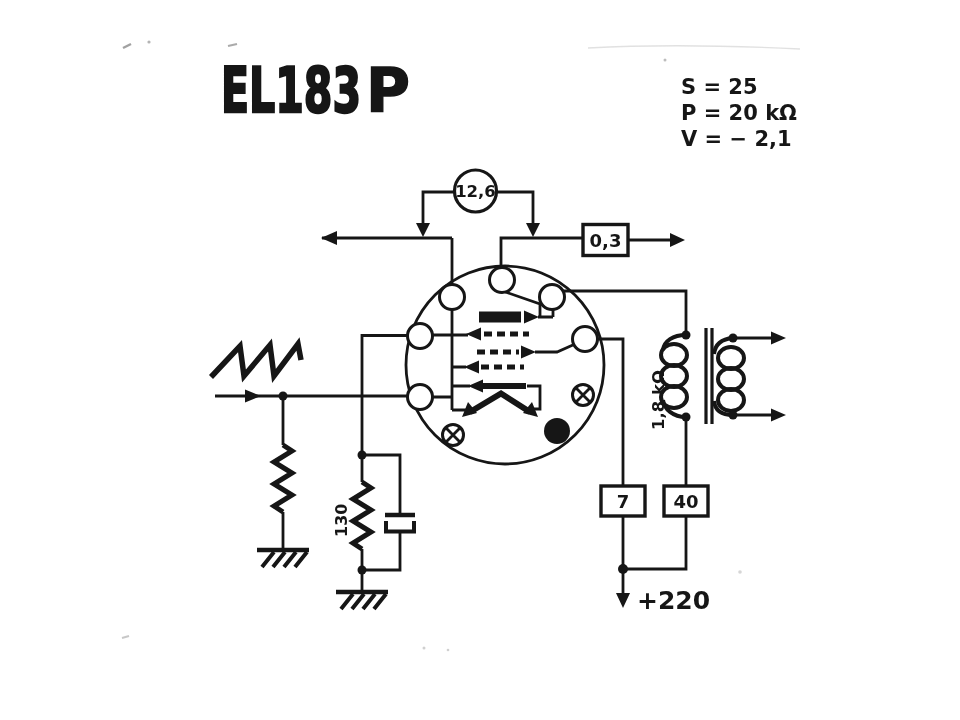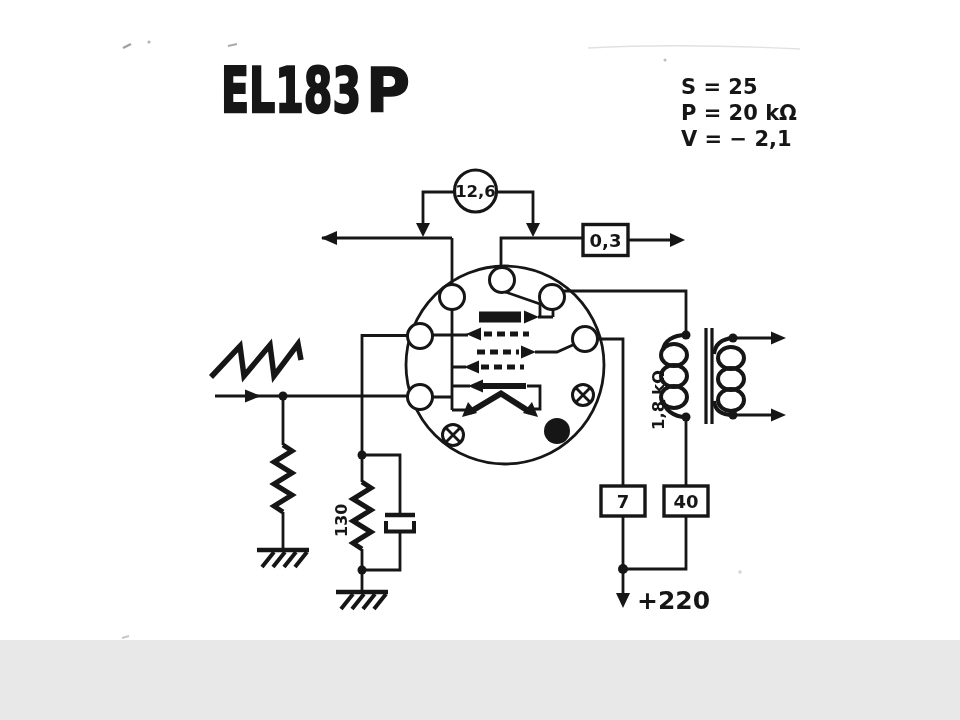--- a/index.html
+++ b/index.html
@@ -1,16 +1,16 @@
 <!DOCTYPE html>
 <html><head>
 <meta charset="utf-8">
 <style>
   html,body{margin:0;padding:0;background:#e8e8e8;}
-  .page{position:relative;width:960px;height:640px;background:#ffffff;overflow:hidden;}
+  .page{position:relative;width:960px;height:720px;background:#ffffff;overflow:hidden;}
   svg{display:block;width:960px;height:720px;}
   text{fill:#161616;font-family:"DejaVu Sans","Liberation Sans",sans-serif;font-weight:bold;}
   .w{stroke:#161616;stroke-width:2.8;fill:none;stroke-linecap:butt;stroke-linejoin:miter;}
   .w32{stroke:#161616;stroke-width:3.2;fill:none;}
   .w4{stroke:#161616;stroke-width:4;fill:none;}
   .w45{stroke:#161616;stroke-width:4.5;fill:none;}
   .w5{stroke:#161616;stroke-width:5;fill:none;}
   .w55{stroke:#161616;stroke-width:5.5;fill:none;stroke-linejoin:miter;}
   .w6{stroke:#161616;stroke-width:6;fill:none;}
   .f{fill:#161616;stroke:none;}

